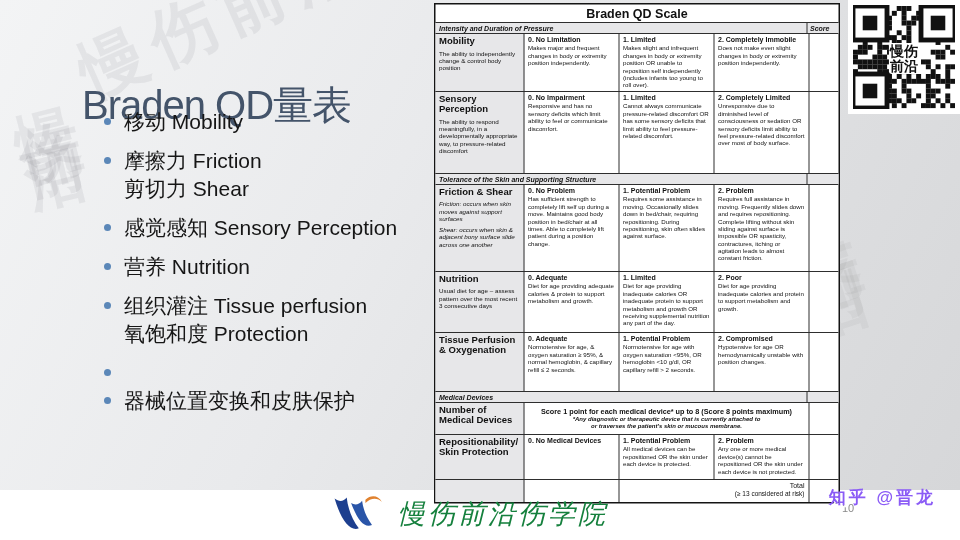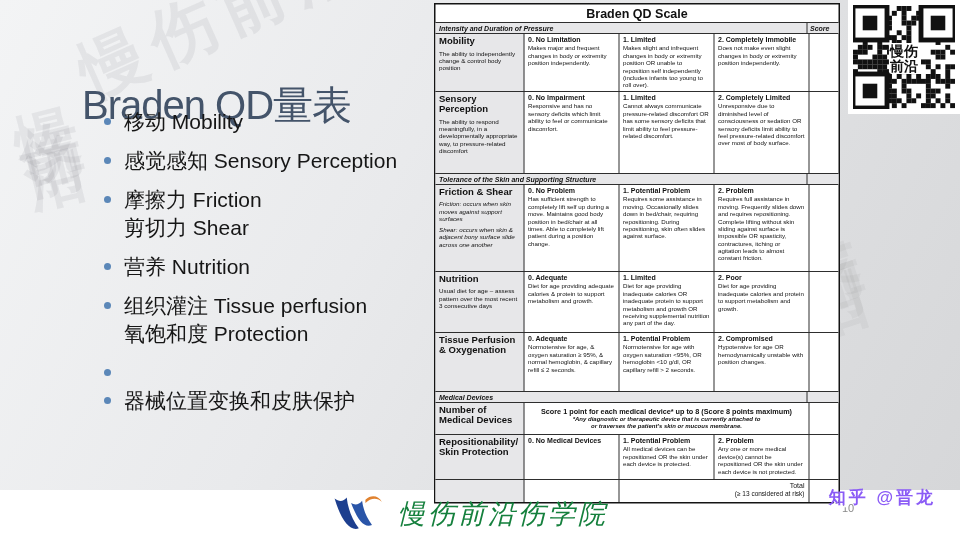--- a/index.html
+++ b/index.html
@@ -74,29 +74,29 @@
 <div class="bullets">
   <div class="bullet">
     <span class="dot"></span>
     <div class="lines">
         <div>移动 Mobility</div>
       </div>
   </div>
   <div class="bullet">
     <span class="dot"></span>
     <div class="lines">
-        <div>感觉感知 Sensory Perception</div>
-      </div>
-  </div>
-  <div class="bullet">
-    <span class="dot"></span>
-    <div class="lines">
       <div>摩擦力 Friction</div>
       <div>剪切力 Shear</div>
     </div>
+  </div>
+  <div class="bullet">
+    <span class="dot"></span>
+    <div class="lines">
+        <div>感觉感知 Sensory Perception</div>
+      </div>
   </div>
   <div class="bullet">
     <span class="dot"></span>
     <div class="lines">
         <div>营养 Nutrition</div>
       </div>
   </div>
   <div class="bullet">
     <span class="dot"></span>
     <div class="lines">

